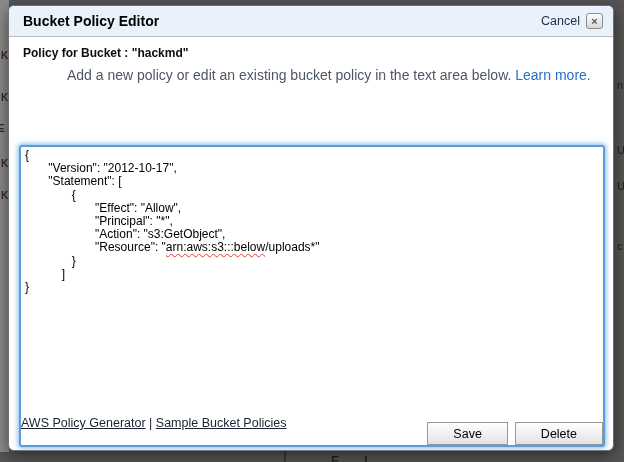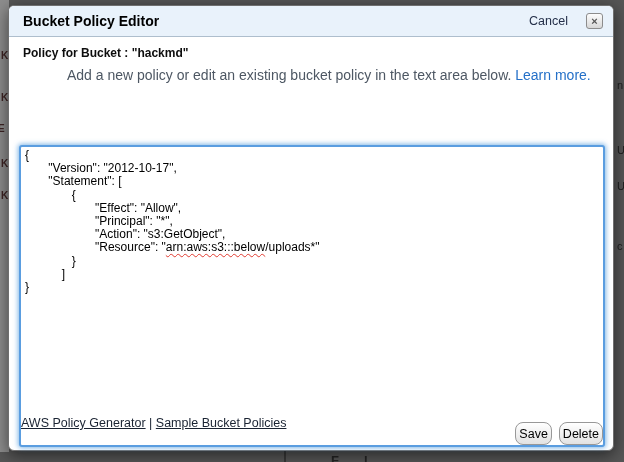--- a/index.html
+++ b/index.html
@@ -50,21 +50,21 @@
     box-shadow: 0 4px 16px rgba(0,0,0,0.55);
   }
   .modal-header {
     height: 31px; background: #e9f2fb;
     border-bottom: 1px solid #aebecd;
     border-radius: 5px 5px 0 0;
     display: flex; align-items: center; justify-content: space-between;
     padding: 0 10px 0 14px;
   }
   .modal-title { font-size: 14px; font-weight: bold; color: #000000; }
-  .header-right { display: flex; align-items: center; gap: 18px; }
+  .header-right { display: flex; align-items: center; gap: 6px; }
   .cancel-link {
     font-size: 12.5px; color: #25304a; text-decoration: none; cursor: pointer;
   }
   .close-btn {
     width: 17px; height: 16px; border: 1px solid #8c8c8c; border-radius: 3px;
     background: linear-gradient(#fdfdfd, #d7d7d7);
     display: flex; align-items: center; justify-content: center;
     cursor: pointer; font-size: 11px; font-weight: bold; color: #555;
     line-height: 1; padding: 0;
   }
@@ -117,22 +117,22 @@
   }
   .footer-link { color: #1a2332; text-decoration: underline; cursor: pointer; }
   .link-sep { color: #1a2332; text-decoration: none; }
   .footer-buttons {
     position: absolute; right: 10px; bottom: 5px;
     display: flex; gap: 7px;
   }
   .dlg-btn {
     font-family: "Liberation Sans", sans-serif;
     font-size: 12.5px; color: #000;
-    height: 23px; padding: 3px 3px;
-    border: 1px solid #989898; border-radius: 8px;
+    height: 23px; padding: 3px 25px;
+    border: 1px solid #989898; border-radius: 0;
     background: linear-gradient(#ffffff, #e2e2e2);
     cursor: pointer;
   }
 </style>
 </head>
 <body>
 
 <div class="backdrop-left-strip">
   <span class="bg-frag f0">K</span>
   <span class="bg-frag f1">K</span>

